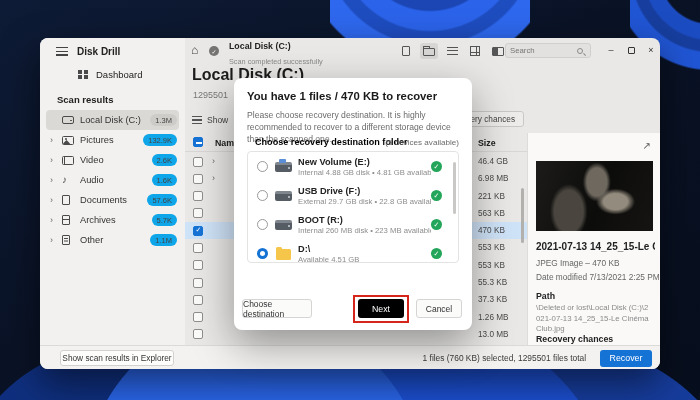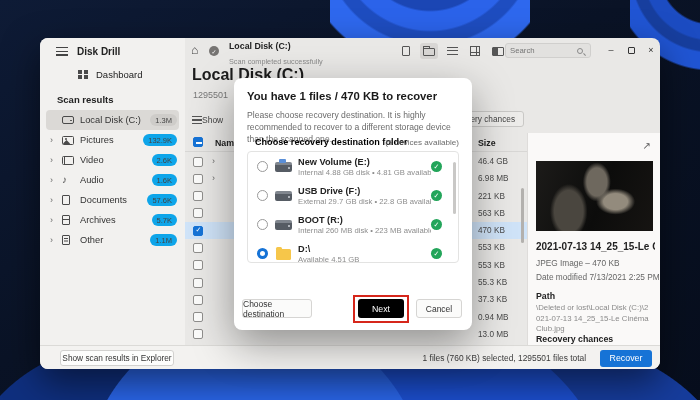--- a/index.html
+++ b/index.html
@@ -74,21 +74,21 @@
   .i-search::after { content:""; position:absolute; left:5px; top:5px; width:3px; height:1.2px;
     background:#8a8a8a; transform:rotate(45deg); }
   .winctl { position:absolute; top:4px; width:16px; height:16px; display:flex;
     align-items:center; justify-content:center; color:#333; cursor:pointer; }
   .winctl .sq { width:7px; height:7px; border:1px solid #333; border-radius:1px; }
 
   .heading { position:absolute; left:7px; top:28px; font-size:16px; font-weight:bold; color:#1c1c1c; }
   .subheading { position:absolute; left:8px; top:52px; font-size:9px; color:#777; }
 
   .chip-show { position:absolute; left:7px; top:74px; height:16px; display:flex; align-items:center;
-    font-size:8.5px; color:#444; cursor:pointer; }
+    gap:5px; font-size:8.5px; color:#444; cursor:pointer; }
   .chip-chances { position:absolute; left:253px; top:73px; width:86px; height:16px;
     background:#edecea; border:1px solid #c9c8c6; border-radius:3px;
     font-size:8.3px; color:#444; display:flex; align-items:center; justify-content:center;
     white-space:nowrap; overflow:hidden; cursor:pointer; }
 
   .thead { position:absolute; left:0; top:97px; width:342px; height:17px; border-bottom:1px solid #d8d7d5; }
   .thead .name { position:absolute; left:30px; top:3px; font-size:8.8px; font-weight:bold; }
   .thead .size { position:absolute; left:293px; top:3px; font-size:8.8px; font-weight:bold; }
 
   .rows { position:absolute; left:0; top:115px; width:342px; }
@@ -367,21 +367,21 @@
         <div class="trow">
           <span class="cb"></span>
           <span class="size">55.3 KB</span>
         </div>
         <div class="trow">
           <span class="cb"></span>
           <span class="size">37.3 KB</span>
         </div>
         <div class="trow">
           <span class="cb"></span>
-          <span class="size">0.94 MB</span>
+          <span class="size">1.26 MB</span>
         </div>
         <div class="trow">
           <span class="cb"></span>
           <span class="size">13.0 MB</span>
         </div>
       </div>
       <div class="tscroll"></div>
 
       <div class="panel">
         <span class="ext">↗</span>

